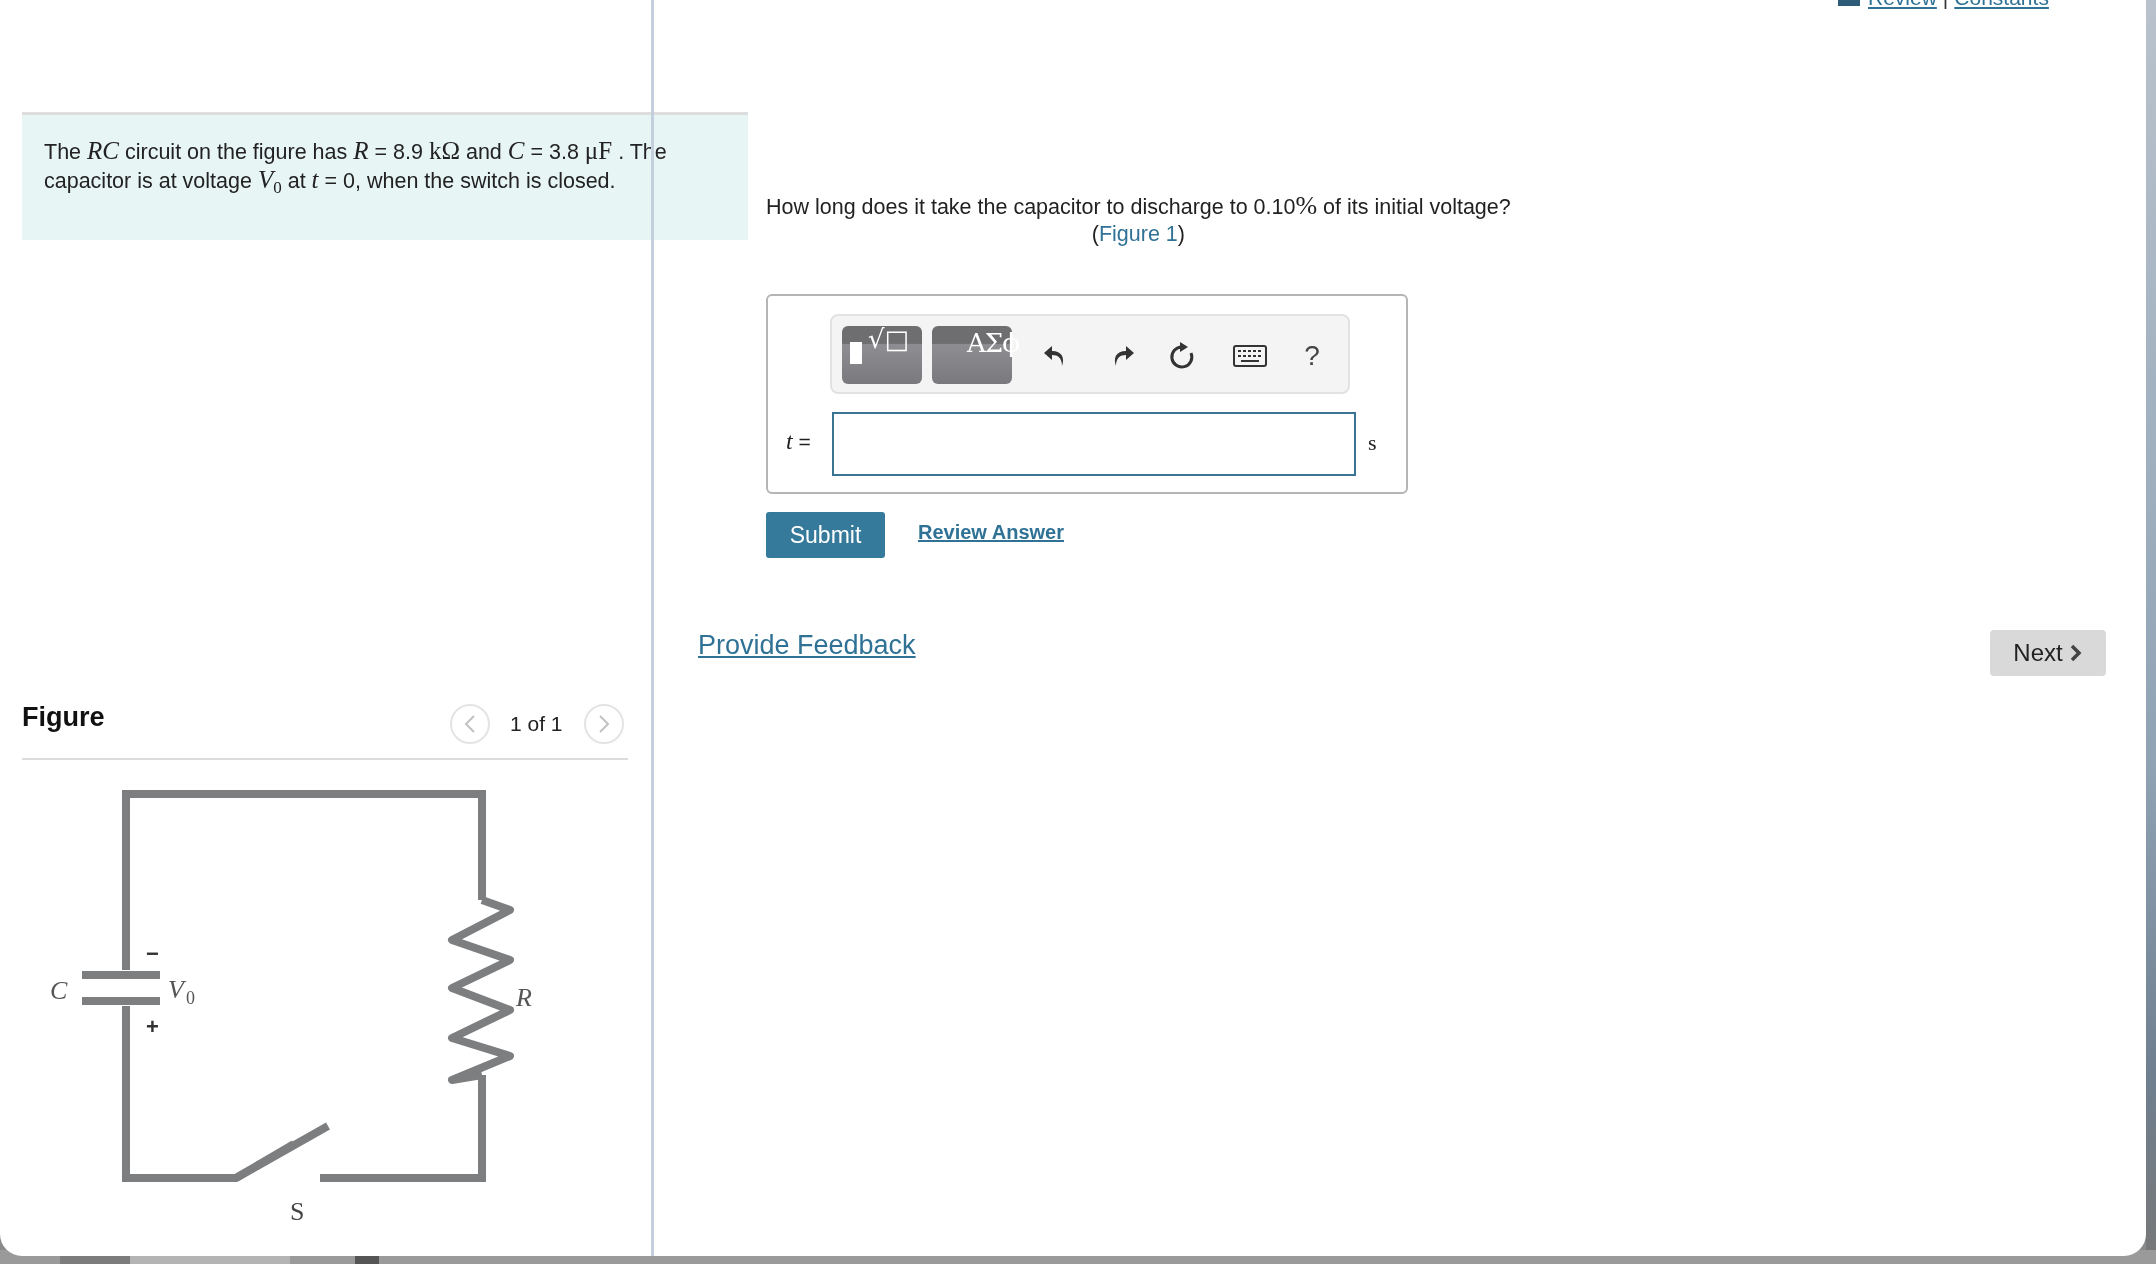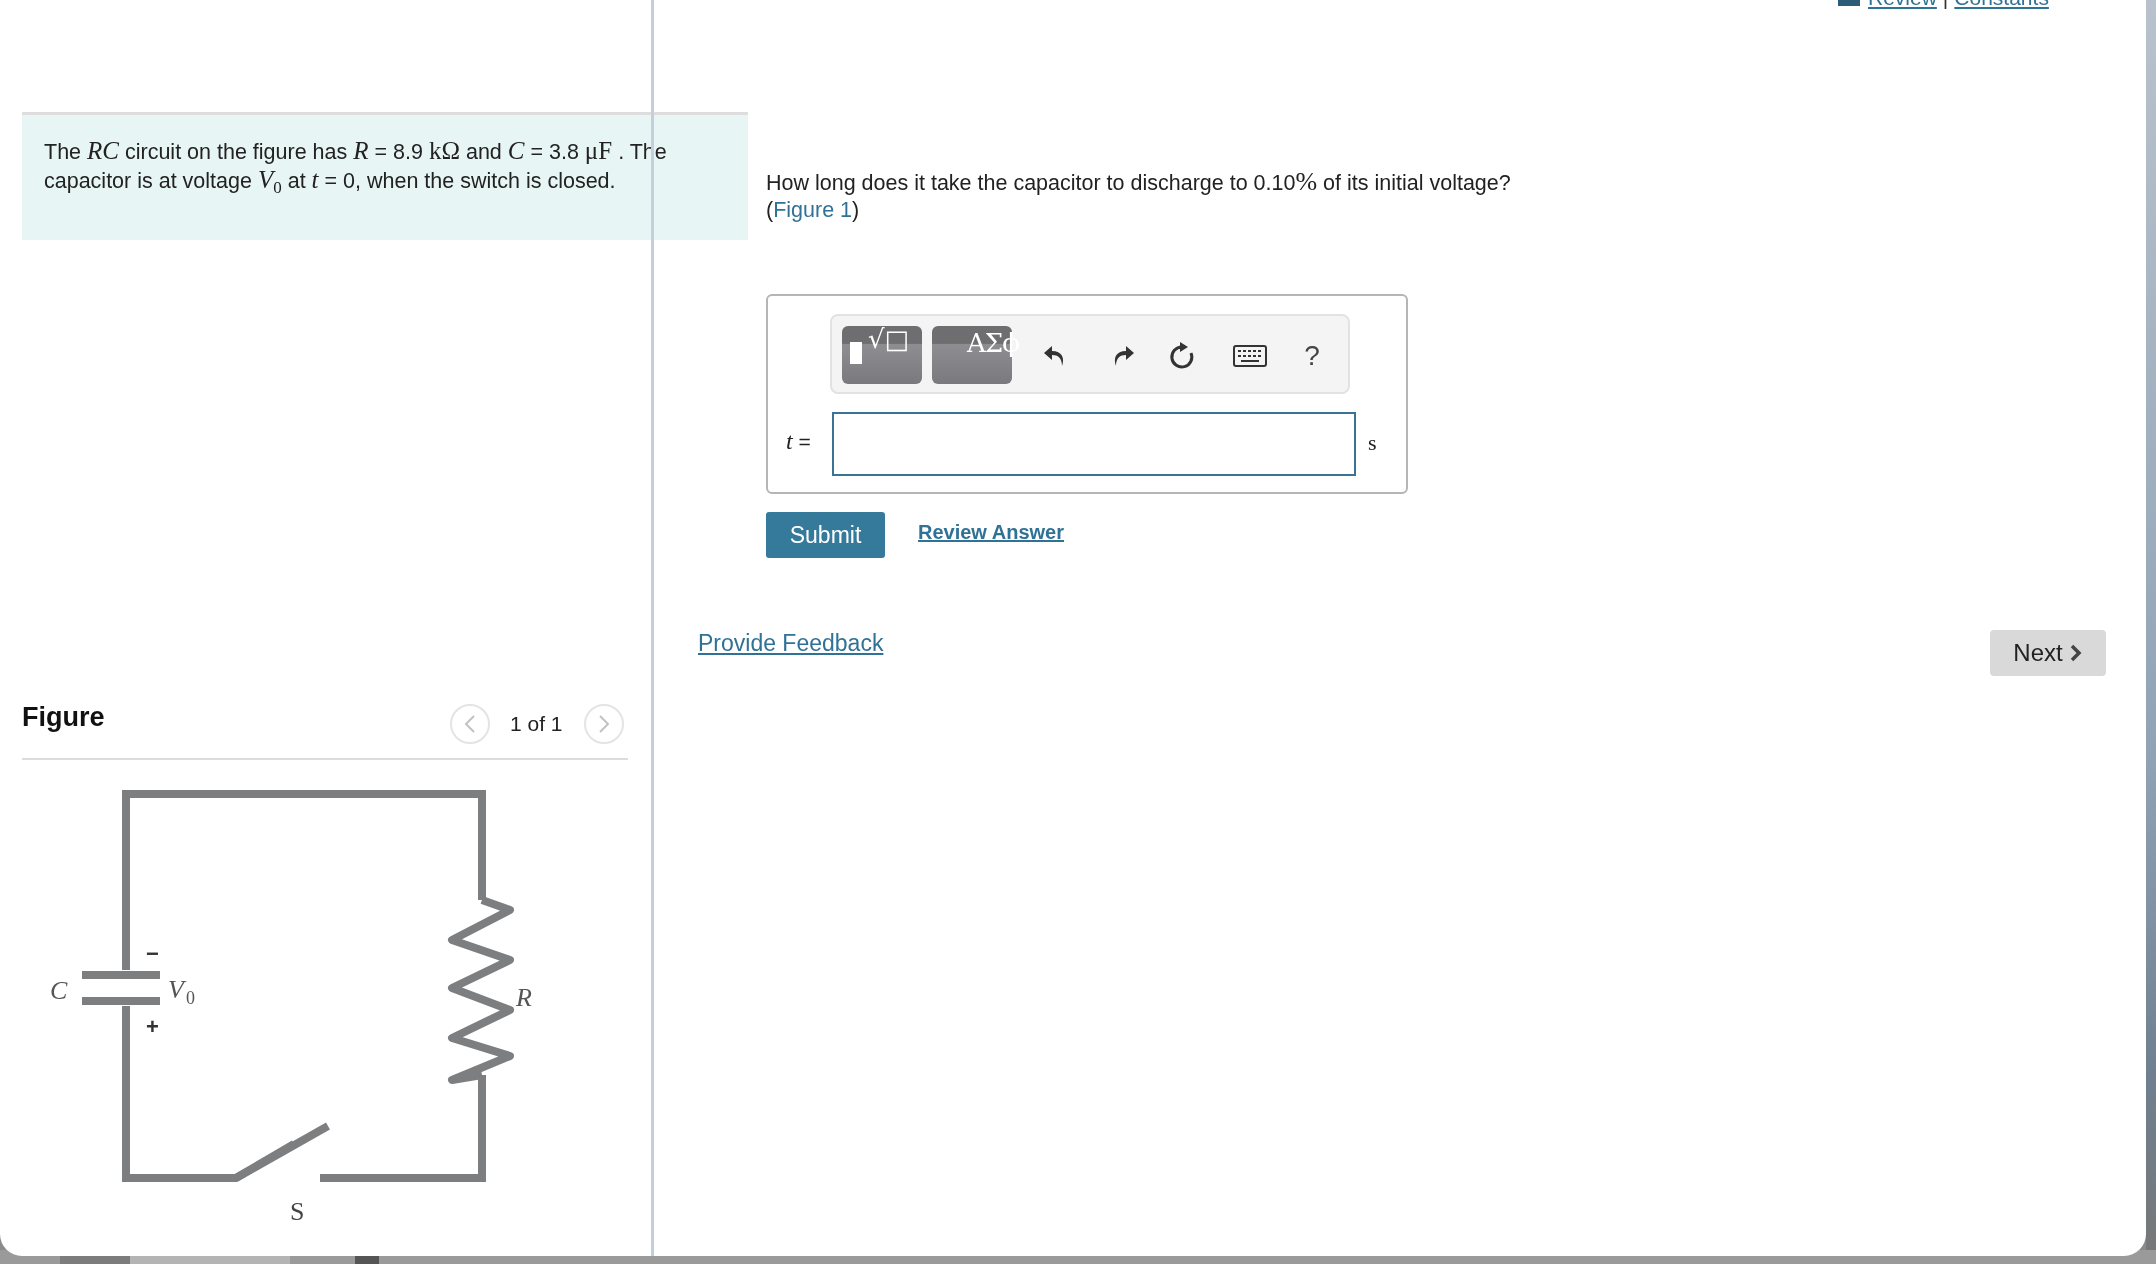--- a/index.html
+++ b/index.html
@@ -51,21 +51,21 @@
   .top-links a { color: #2f7296; text-decoration: underline; }
   .top-links .book { display: inline-block; width: 22px; height: 14px; background: #2d5c78; margin-right: 8px; vertical-align: middle; }
   .top-links .sep { color: #333; margin: 0 6px; text-decoration: none; }
   .part-header {
     position: absolute; left: 698px; top: 65px; width: 1408px; height: 97px;
     background: #f7f7f7; border-top: 2px solid #dcdcdc; box-sizing: border-box;
   }
   .caret { position: absolute; left: 22px; top: 33px; width: 0; height: 0;
     border-left: 9px solid transparent; border-right: 9px solid transparent; border-top: 11px solid #111; }
   .part-title { position: absolute; left: 71px; top: 28px; font-size: 23px; font-weight: bold; color: #111; }
-  .question { position: absolute; left: 766px; top: 168px; font-size: 21.5px; line-height: 27px; color: #222; }
+  .question { position: absolute; left: 766px; top: 192px; font-size: 21.5px; line-height: 27px; color: #222; text-align: center; }
   .question a { color: #2f7296; }
   .question .pct { font-family: "Liberation Serif", serif; font-size: 26px; }
   .instruction { position: absolute; left: 766px; top: 251px; font-size: 21.5px; font-weight: bold; color: #222; }
   .answer-box {
     position: absolute; left: 766px; top: 294px; width: 642px; height: 200px;
     border: 2px solid #b5b5b5; border-radius: 6px; box-sizing: border-box; background: #fff;
   }
   .toolbar {
     position: absolute; left: 62px; top: 18px; width: 520px; height: 80px;
     background: #f4f4f4; border: 2px solid #e2e2e2; border-radius: 8px; box-sizing: border-box;
@@ -93,21 +93,21 @@
     border: 2px solid #3a7393; box-sizing: border-box; background: #fff; outline: none;
     font-size: 22px; padding: 0 10px;
   }
   .unit { position: absolute; left: 600px; top: 134px; font-family: "Liberation Serif", serif; font-size: 22px; color: #222; }
   .submit-btn {
     position: absolute; left: 766px; top: 512px; width: 119px; height: 46px;
     background: #357a9b; color: #fff; border: none; border-radius: 3px;
     font-family: "Liberation Sans", sans-serif; font-size: 23px;
   }
   .request-link { position: absolute; left: 918px; top: 521px; font-size: 20px; font-weight: bold; color: #2f7296; text-decoration: underline; }
-  .feedback-link { position: absolute; left: 698px; top: 630px; font-size: 23px; color: #2f7296; text-decoration: underline; }
+  .feedback-link { position: absolute; left: 698px; top: 630px; font-size: 27px; color: #2f7296; text-decoration: underline; }
   .next-btn {
     position: absolute; left: 1990px; top: 630px; width: 116px; height: 46px;
     background: #d9d9d9; border-radius: 4px; border: none; color: #222;
     font-family: "Liberation Sans", sans-serif; font-size: 24px;
     display: flex; align-items: center; justify-content: center; gap: 6px;
   }
 </style>
 </head>
 <body>
 

